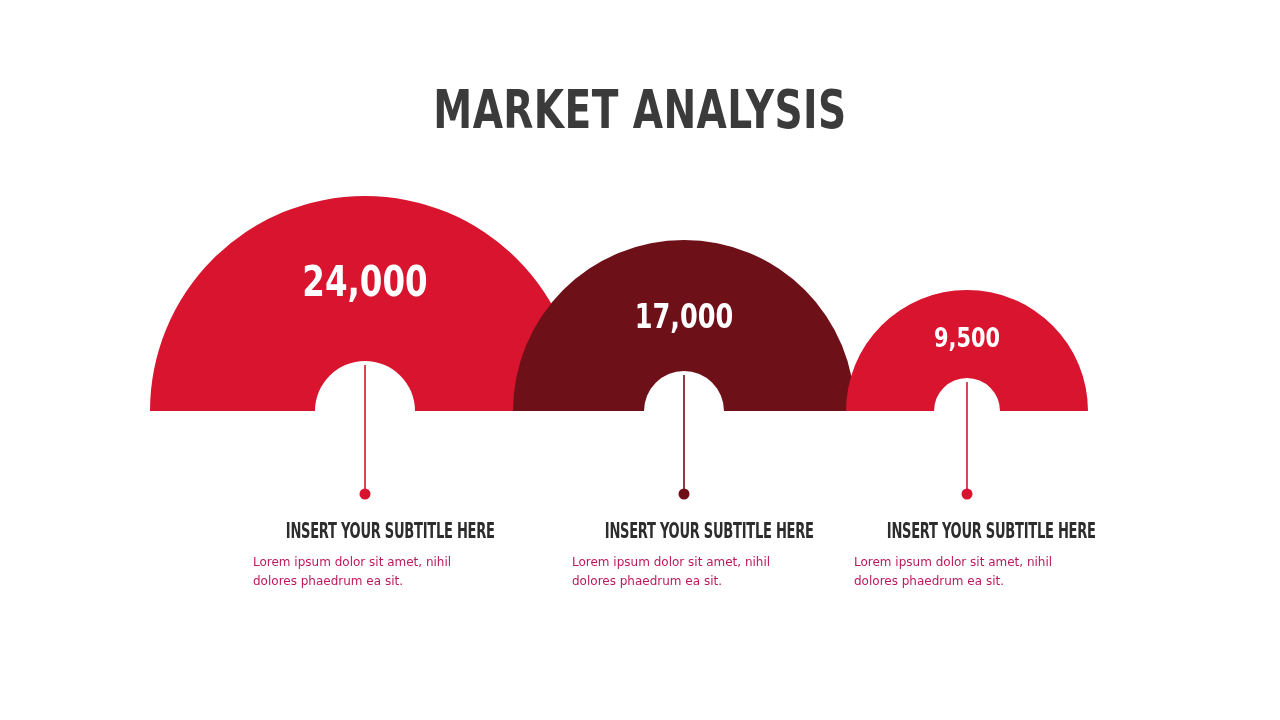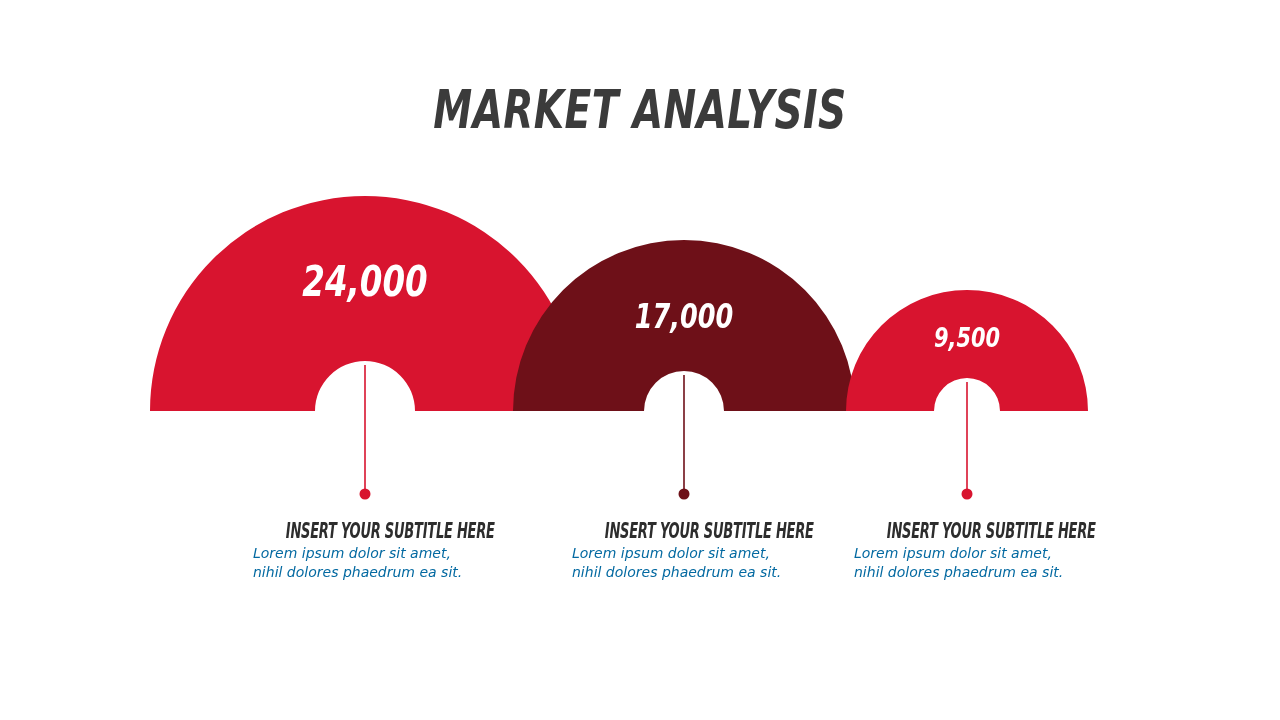--- a/index.html
+++ b/index.html
@@ -95,32 +95,32 @@
     font-family: "DejaVu Sans Condensed", "Liberation Sans Narrow", "Liberation Sans", sans-serif;
     font-weight: bold;
     font-size: 22px;
     line-height: 26px;
     color: #2d2d2d;
     letter-spacing: -0.4px;
     white-space: nowrap;
     transform: scaleX(0.66);
   }
   .caption-body {
-    margin-top: 0;
+    margin-top: 9px;
     font-family: "DejaVu Sans", "Liberation Sans", sans-serif;
-    font-size: 14px;
+    font-size: 12px;
     line-height: 19px;
-    color: #0369a1;
+    color: #be185d;
     padding: 0 8px;
   }
 </style>
 </head>
 <body>
 
-<div id="slide" style="background: rgb(255, 255, 255); font-style: italic;">
+<div id="slide" style="background: rgb(255, 255, 255);">
 
   <div id="page-title" style="color: rgb(59, 59, 59);">MARKET ANALYSIS</div>
 
   <div id="arc-chart">
     <svg width="1280" height="520" viewBox="0 0 1280 520">
 
       <g>
         <path id="arc-path-1" d="M 150 411 A 215 215 0 0 1 580 411 L 415 411 A 50 50 0 0 0 315 411 Z" fill="#d8142f"></path>
         <line id="arc-connector-line-1" x1="365" y1="365" x2="365" y2="489" stroke="#d8142f" stroke-width="1.6"></line>
         <circle id="arc-connector-dot-1" cx="365" cy="494" r="5.5" fill="#d8142f"></circle>

